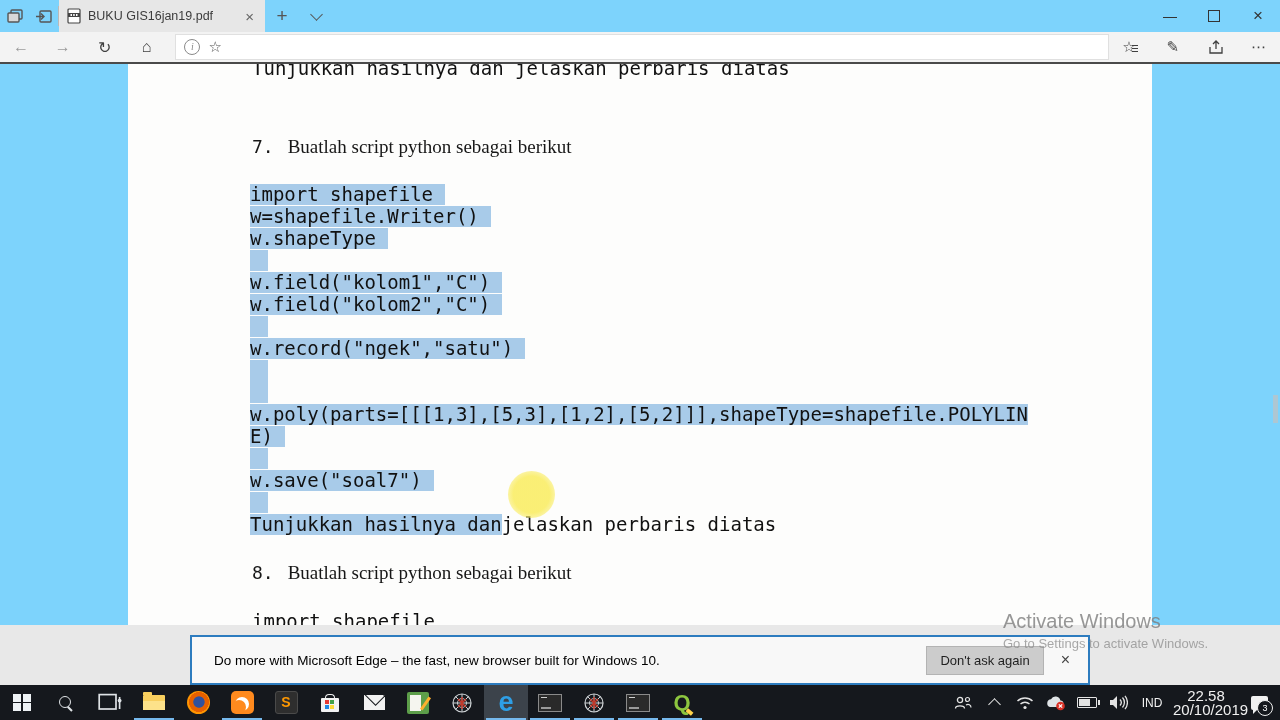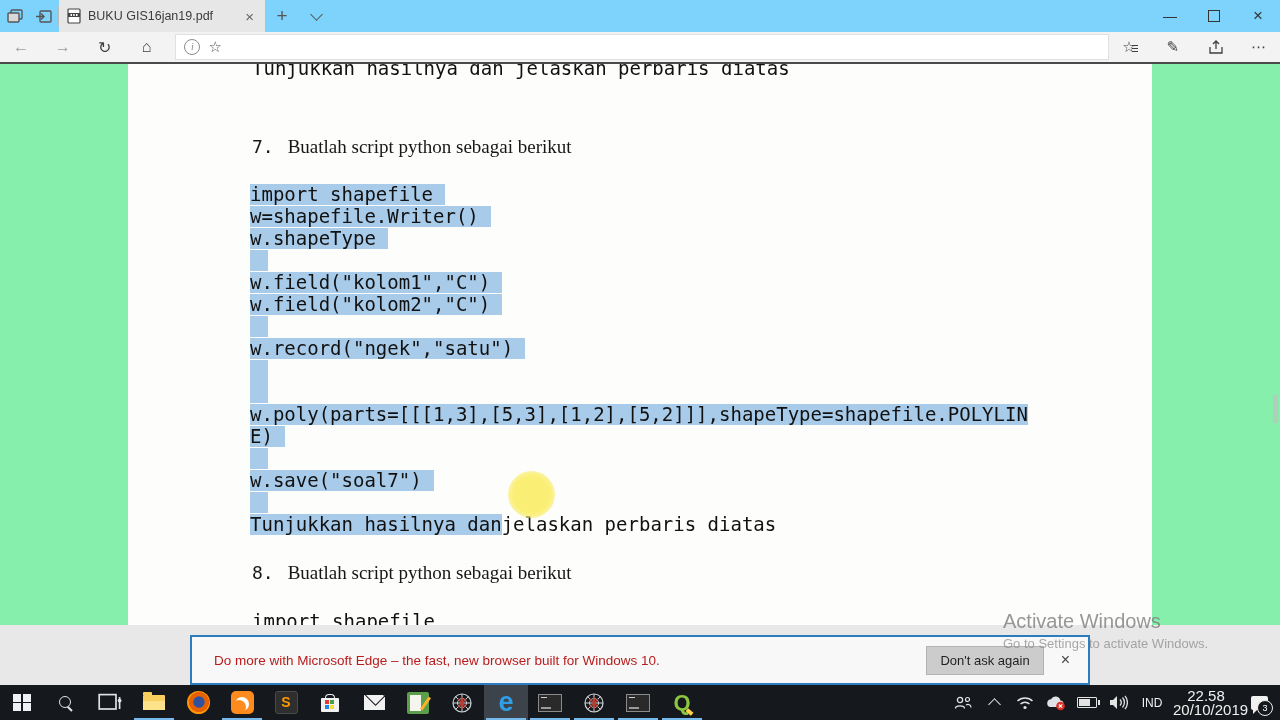--- a/index.html
+++ b/index.html
@@ -28,21 +28,21 @@
   .urlbox{width:918px;height:24px;background:#ffffff;border:1px solid #e0e0e0;margin-left:8px;
           display:flex;align-items:center;padding:0 8px;gap:8px;}
   .info-circ{width:14px;height:14px;border:1px solid #8a8a8a;border-radius:50%;color:#8a8a8a;
              font-size:10px;line-height:14px;text-align:center;font-family:"Liberation Serif",serif;font-style:italic;flex:none;}
   .url-text{font-size:13px;color:#6b6b6b;flex:1;white-space:nowrap;overflow:hidden;}
   .url-star{color:#555;font-size:15px;}
   .bar-ic{width:43px;text-align:center;font-size:15px;color:#3f3f3f;position:relative;}
   .hub-lines{display:inline-block;width:6px;height:1.5px;background:#3f3f3f;vertical-align:6px;
              box-shadow:0 3px 0 #3f3f3f,0 6px 0 #3f3f3f;margin-left:-4px;}
   
-  .content{position:absolute;left:0;top:62px;width:1280px;height:563px;background:#86efac;overflow:hidden;}
+  .content{position:absolute;left:0;top:62px;width:1280px;height:563px;background:#7dd3fc;overflow:hidden;}
   .darkline{position:absolute;left:0;top:0;width:100%;height:2px;background:#4a4a4a;}
   .page{position:absolute;left:128px;top:2px;width:1024px;height:621px;background:#fdfdfc;overflow:hidden;}
   .mono{font-family:"DejaVu Sans Mono",monospace;font-size:19px;color:#111;}
   .serifline{position:absolute;font-family:"Liberation Serif",serif;font-size:19px;color:#171717;white-space:nowrap;}
   .serifline .qnum{font-family:"DejaVu Sans Mono",monospace;font-size:18px;margin-right:14px;}
   .clipline{position:absolute;left:124px;top:-7px;white-space:nowrap;}
   .codeblock{position:absolute;left:122px;top:120px;}
   .cl{height:22px;line-height:21px;white-space:nowrap;}
   .cl-tall{height:44px;}
   .hl{background:#a8cbe9;padding-right:12px;display:inline-block;}
@@ -54,21 +54,21 @@
                background:radial-gradient(circle,rgba(250,238,110,0.95) 0 55%,rgba(250,238,110,0.55) 75%,rgba(250,238,110,0) 100%);
                z-index:3;}
   .scroll-thumb{position:absolute;right:2px;top:333px;width:5px;height:28px;background:#c2c2c2;opacity:.7;}
   
   .watermark{position:absolute;left:1003px;top:610px;z-index:12;color:#9a9a9a;pointer-events:none;}
   .wm1{font-size:20px;color:rgba(125,125,125,0.8);}
   .wm2{font-size:13px;color:rgba(140,140,140,0.75);margin-top:3px;}
   
   .notif{position:absolute;left:190px;top:635px;width:900px;height:50px;background:#f8f8f8;
          border:2px solid #2d7cbf;box-sizing:border-box;display:flex;align-items:center;z-index:8;}
-  .notif-msg{font-size:13.5px;color:#b91c1c;margin-left:22px;flex:1;}
+  .notif-msg{font-size:13.5px;color:#000000;margin-left:22px;flex:1;}
   .notif-btn{background:#cccccc;border:1px solid #b3b3b3;font-size:13px;color:#1f1f1f;
              padding:6px 13px;margin-right:9px;font-family:"Liberation Sans",sans-serif;}
   .notif-x{font-size:16px;color:#444;margin:0 18px 0 8px;}
   
   .taskbar{position:absolute;left:0;top:685px;width:1280px;height:35px;background:#15181d;
            display:flex;align-items:stretch;z-index:20;}
   .tk{width:44px;flex:none;display:flex;align-items:center;justify-content:center;position:relative;}
   .tk.running:after{content:"";position:absolute;left:2px;right:2px;bottom:0;height:2px;background:#76b9ed;}
   .tk.active{background:#3c434b;}
   .win-logo{display:grid;grid-template-columns:8px 8px;grid-template-rows:8px 8px;gap:1.5px;}

